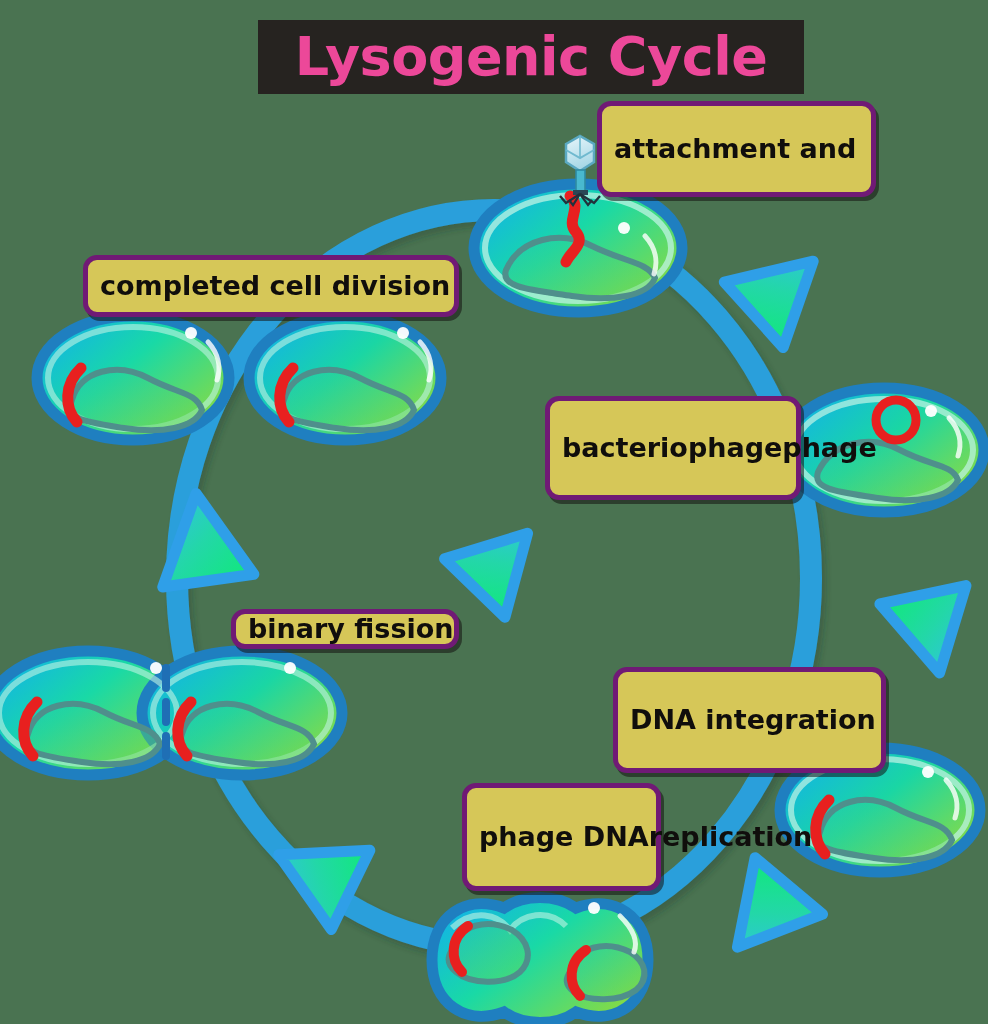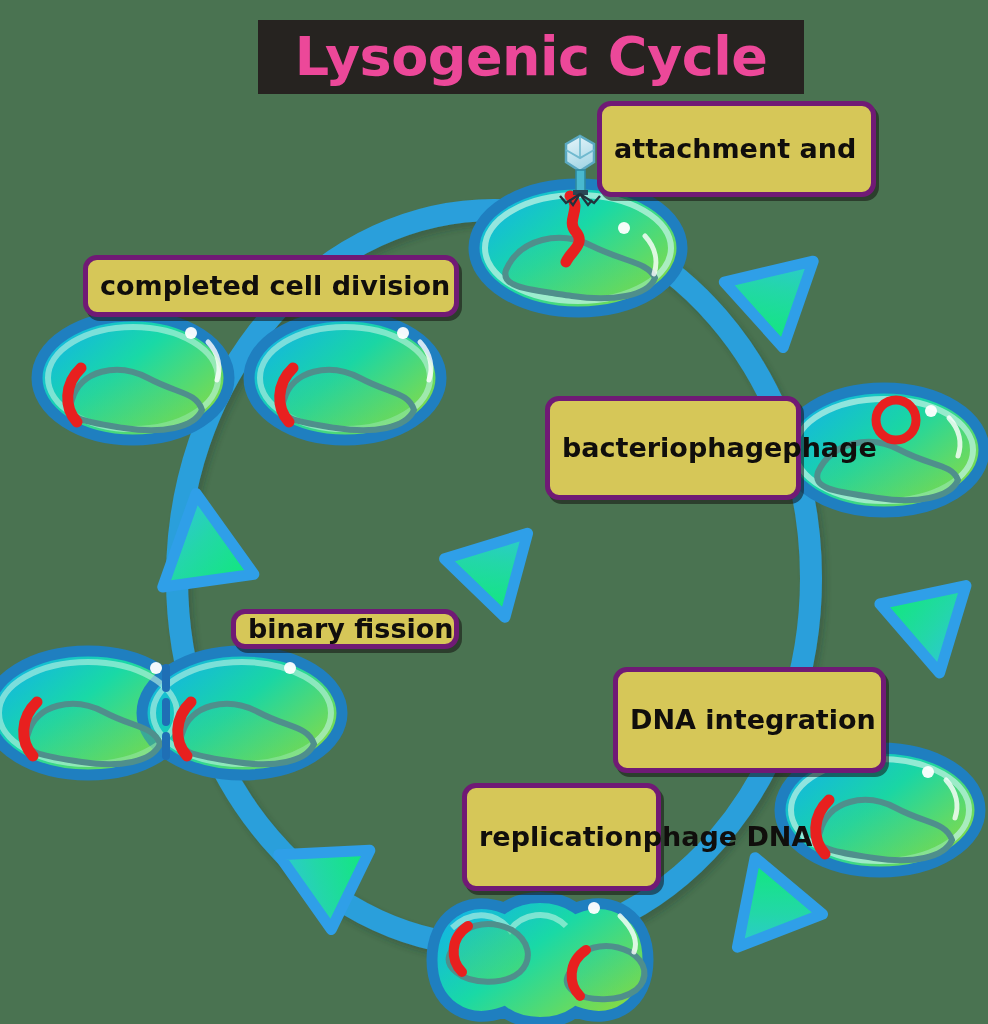--- a/index.html
+++ b/index.html
@@ -226,22 +226,22 @@
   <div class="label-box" id="lbl-genome">
     <div class="ln">bacteriophage</div>
     <div class="ln">phage</div>
   </div>
 
   <div class="label-box" id="lbl-integration">
     <div class="ln">DNA integration</div>
   </div>
 
   <div class="label-box" id="lbl-replication">
+    <div class="ln">phage DNA</div>
     <div class="ln">replication</div>
-    <div class="ln">phage DNA</div>
   </div>
 
   <div class="label-box one-line" id="lbl-fission">
     <div class="ln">binary fission</div>
   </div>
 
   <div class="label-box one-line" id="lbl-division">
     <div class="ln">completed cell division</div>
   </div>
 

